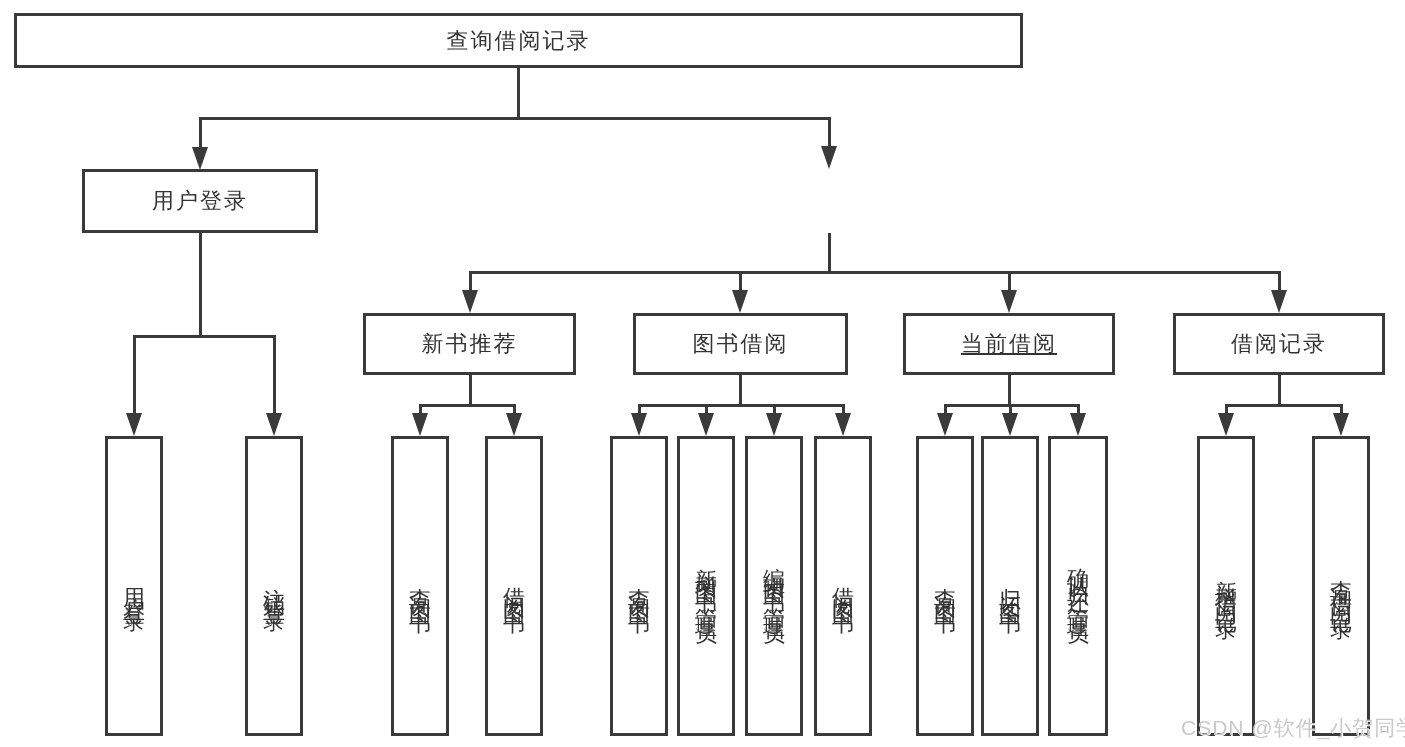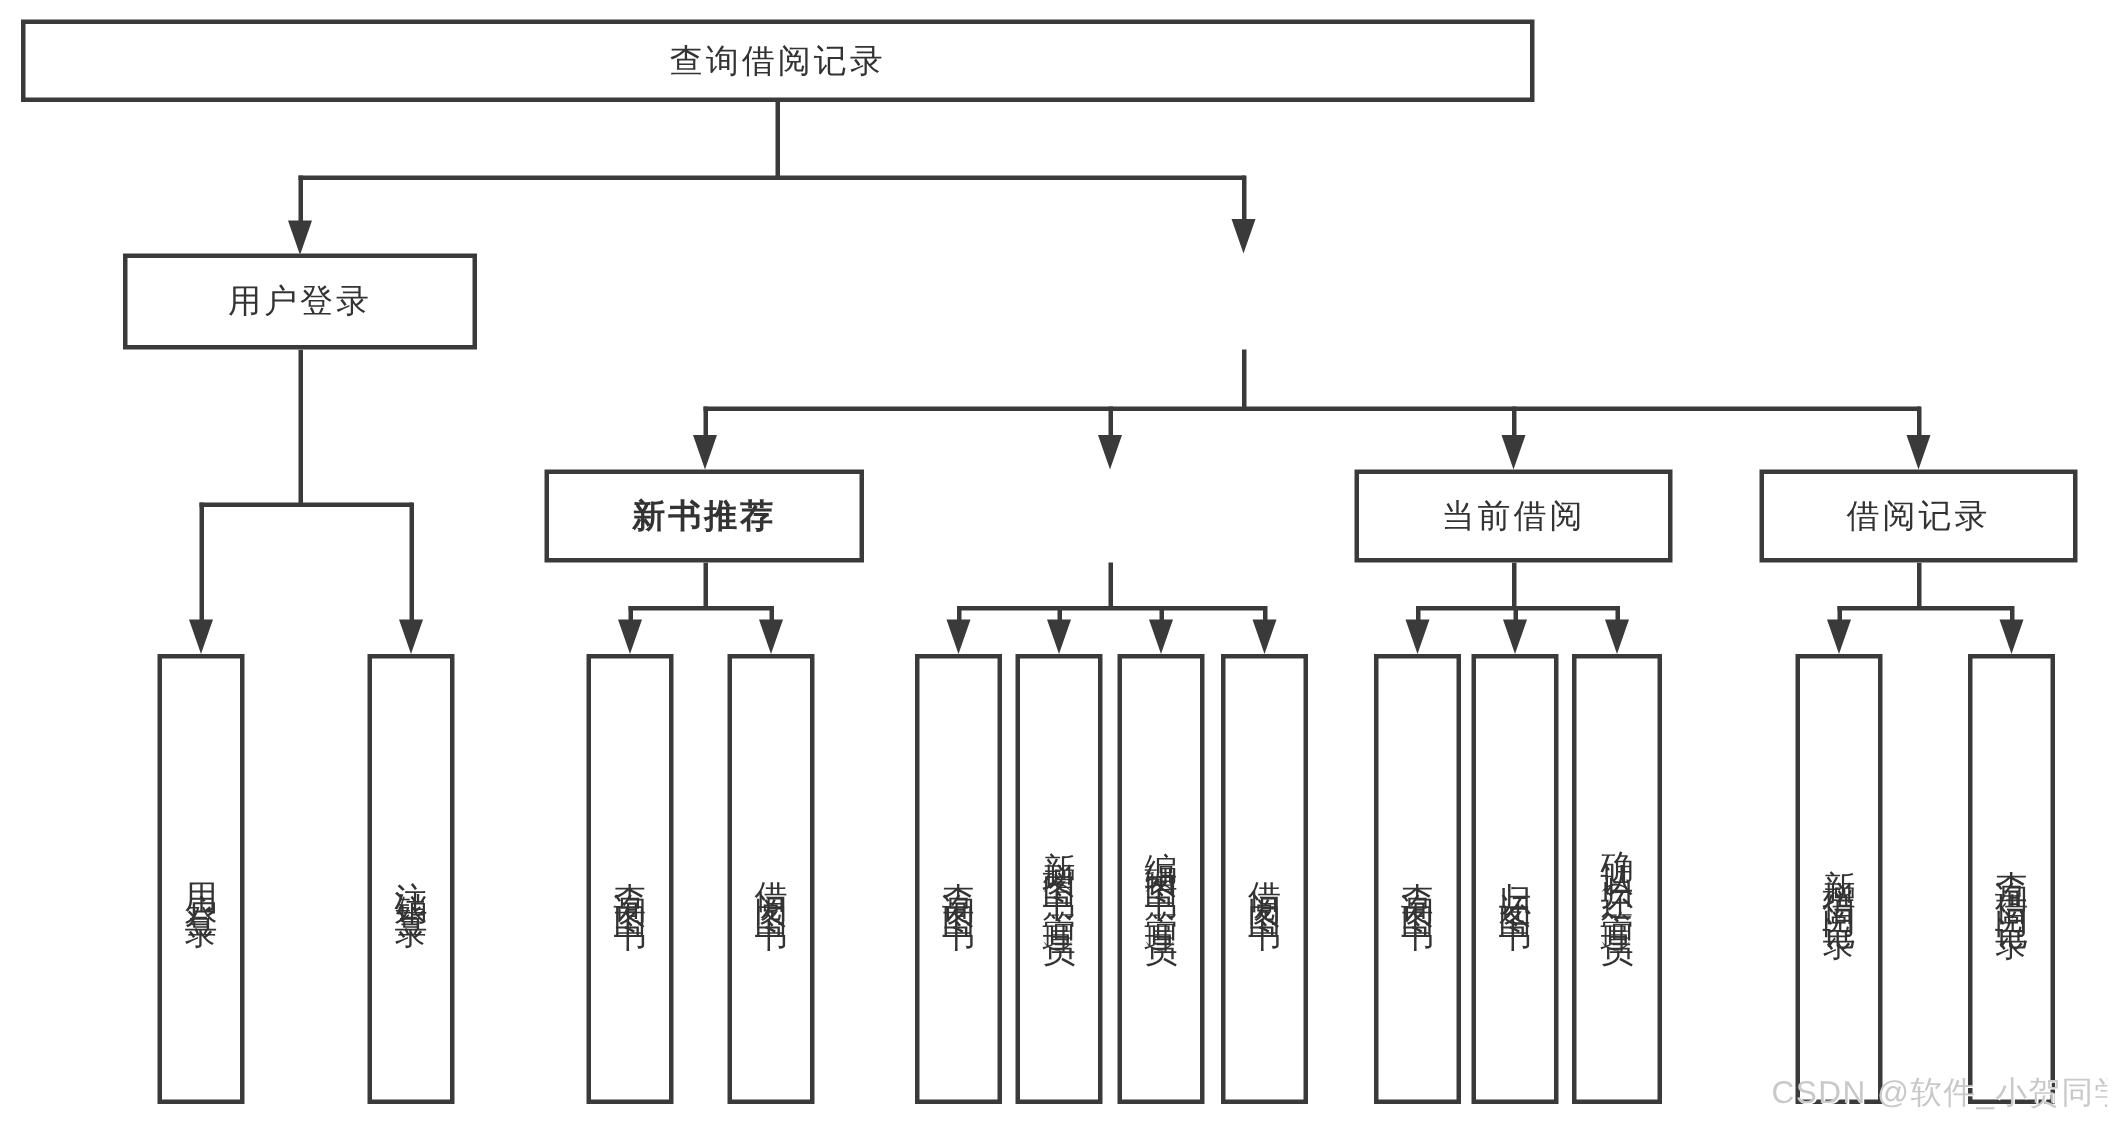--- a/index.html
+++ b/index.html
@@ -141,22 +141,23 @@
   <div class="hl" style="left:1225px; top:404px; width:117px;"></div>
   <div class="vl" style="left:1225px; top:404px; height:14px;"></div>
   <div class="ah" style="left:1218px; top:413px;"></div>
   <div class="vl" style="left:1340px; top:404px; height:14px;"></div>
   <div class="ah" style="left:1333px; top:413px;"></div>
 
   <div class="node" style="left:14px; top:13px; width:1009px; height:55px;">查询借阅记录</div>
 
   <div class="node" style="left:82px; top:169px; width:236px; height:64px;">用户登录</div>
 
-  <div class="node" style="left:363px; top:313px; width:213px; height:62px;font-weight:bold;">新书推荐</div>
-  <div class="node" style="left:903px; top:313px; width:212px; height:62px;">当前借阅</div>
+  <div class="node" style="left:363px; top:313px; width:213px; height:62px;">新书推荐</div>
+  <div class="node" style="left:633px; top:313px; width:215px; height:62px;">图书借阅</div>
+  <div class="node" style="left:903px; top:313px; width:212px; height:62px;text-decoration:underline;">当前借阅</div>
   <div class="node" style="left:1173px; top:313px; width:212px; height:62px;">借阅记录</div>
 
   <div class="leaf" style="left:105px; top:436px; width:58px; height:300px;">用户登录</div>
   <div class="leaf" style="left:245px; top:436px; width:58px; height:300px;">注销登录</div>
 
   <div class="leaf" style="left:391px; top:436px; width:58px; height:300px;">查询图书</div>
   <div class="leaf" style="left:485px; top:436px; width:58px; height:300px;">借阅图书</div>
 
   <div class="leaf" style="left:610px; top:436px; width:58px; height:300px;">查询图书</div>
   <div class="leaf" style="left:677px; top:436px; width:58px; height:300px;">新增图书（管理员）</div>

